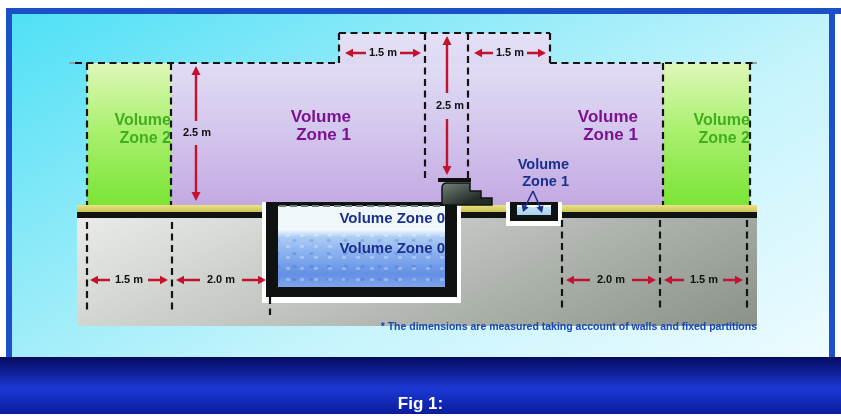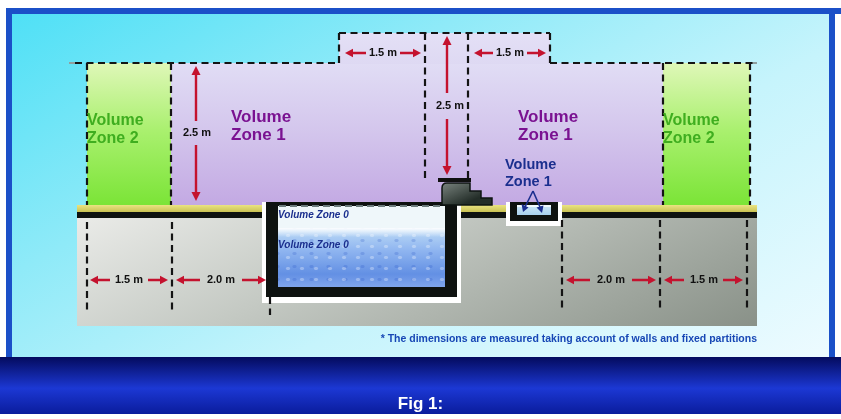--- a/index.html
+++ b/index.html
@@ -38,42 +38,42 @@
         radial-gradient(rgba(25,70,190,.20) 1.5px,transparent 2.6px),
         linear-gradient(180deg,#BEDCF6 0%,#8FB5F0 38%,#6390E4 78%,#7FA4EC 100%);
       background-size:auto,14px 11px,17px 13px,auto;
       background-position:0 0,3px 2px,8px 6px,0 0;}
   
   #footbath-outline{left:506px;top:202px;width:56px;height:24px;background:#ffffff;}
   #footbath-black{left:510px;top:202px;width:48px;height:19px;background:#0E1210;}
   #footbath-water{left:517px;top:205px;width:34px;height:10px;
       background:linear-gradient(180deg,#F2FAFD 0 2px,#C6E3F5 2px,#A9D2EF);}
   
-  .zlabel{text-align:left;font-weight:bold;}
+  .zlabel{text-align:right;font-weight:bold;}
   #zone2-left-label,#zone2-right-label{font-size:16px;line-height:18px;color:var(--zone2-text,#3FAE1F);}
   #zone2-left-label{left:87px;top:111px;width:84px;}
   #zone2-right-label{left:663px;top:111px;width:87px;}
   #zone1-left-label,#zone1-right-label{font-size:17px;line-height:18px;color:var(--zone1-text,#7A1291);}
   #zone1-left-label{left:231px;top:108px;width:120px;}
   #zone1-right-label{left:518px;top:108px;width:120px;}
-  #pool-air-label,#pool-water-label{left:278px;width:167px;font-size:10px;color:var(--zone0-text,#1B2F8E);font-style:italic;}
+  #pool-air-label,#pool-water-label{left:278px;width:167px;font-size:15px;color:var(--zone0-text,#1B2F8E);}
   #pool-air-label{top:209px;}
   #pool-water-label{top:239px;}
   #footbath-label{left:505px;top:156px;width:64px;font-size:14.5px;line-height:17px;color:var(--zone0-text,#1B2F8E);}
   .dim{width:44px;text-align:center;font-size:11px;font-weight:bold;color:#101010;}
   #dim-top-left{left:361px;top:46px;}
   #dim-top-right{left:488px;top:46px;}
   #dim-center-h{left:428px;top:99px;}
   #dim-left-h{left:175px;top:126px;}
   #dim-bl-outer{left:107px;top:273px;}
   #dim-bl-inner{left:199px;top:273px;}
   #dim-br-inner{left:589px;top:273px;}
   #dim-br-outer{left:682px;top:273px;}
   
-  #footnote{left:350px;top:332px;width:407px;text-align:right;font-size:10.5px;font-weight:bold;
+  #footnote{left:350px;top:320px;width:407px;text-align:right;font-size:10.5px;font-weight:bold;
       color:var(--footnote-blue,#1747B5);}
   #caption-bar{left:0;top:357px;width:841px;height:57px;
       background:linear-gradient(180deg,#040B5E 0%,#1C38D4 55%,#0A1C9C 100%);
       display:flex;align-items:flex-end;justify-content:center;}
   #caption-bar .cap{color:#ffffff;font-size:17px;}
   #caption-fig{font-weight:bold;}
   #caption-text{font-weight:bold;font-style:italic;margin-left:6px;}
   
   #anno{left:0;top:0;width:841px;height:419px;pointer-events:none;}
   .dash{stroke:#141414;stroke-width:2.2;fill:none;stroke-dasharray:7 4.5;}

